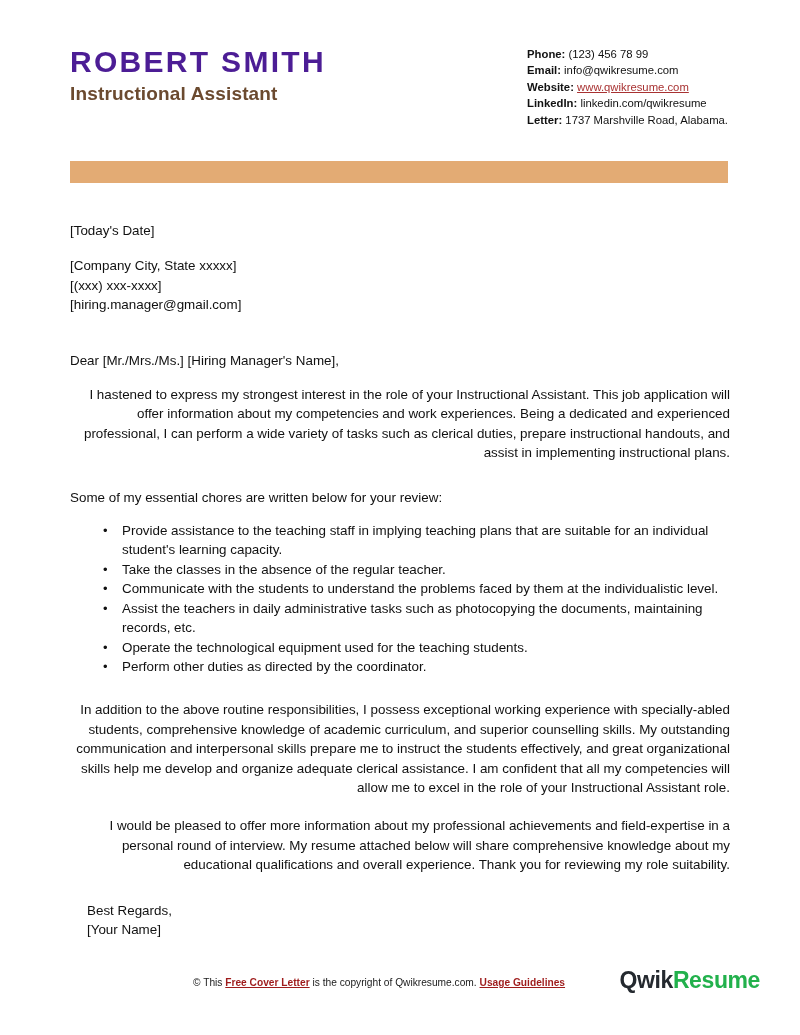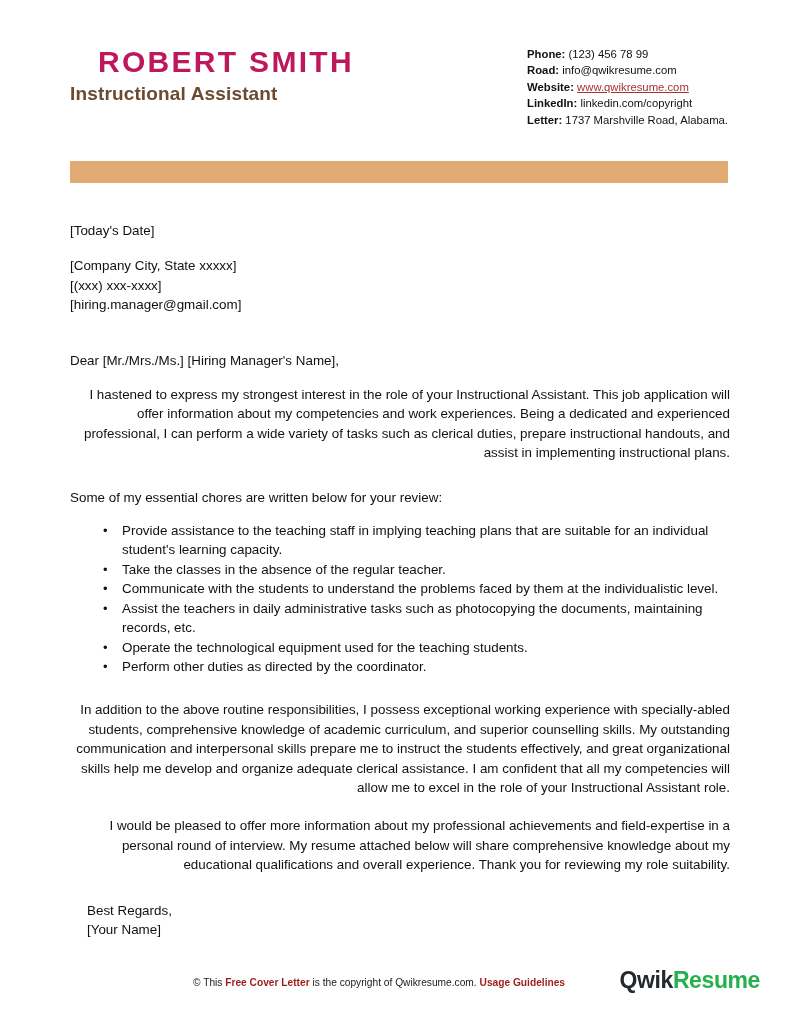--- a/index.html
+++ b/index.html
@@ -30,24 +30,23 @@
     align-items: flex-start;
     padding: 42px 72px 0 70px;
   }
   .identity {
     padding-top: 4px;
   }
   .full-name {
     font-size: 30px;
     font-weight: bold;
     letter-spacing: 2.3px;
-    color: #be185d;
+    color: #4c1d95;
     line-height: 1.05;
     white-space: nowrap;
-    margin-left: 28px;
   }
   .job-title {
     font-size: 19px;
     font-weight: bold;
     color: #6b4a2f;
     letter-spacing: 0.15px;
     margin-top: 5px;
     white-space: nowrap;
   }
   .contact-block {
@@ -151,20 +150,21 @@
     left: 193px;
     top: 11px;
     font-size: 10.2px;
     line-height: 14px;
     color: #1a1a1a;
     white-space: nowrap;
   }
   .footer-link {
     color: #9e1b1b;
     font-weight: bold;
+    text-decoration: underline;
   }
   .footer-logo {
     position: absolute;
     right: 40px;
     top: 2px;
     font-size: 23px;
     font-weight: bold;
     letter-spacing: -0.4px;
     white-space: nowrap;
   }
@@ -185,30 +185,30 @@
       <div class="full-name">ROBERT SMITH</div>
       <div class="job-title">Instructional Assistant</div>
     </div>
 
     <div class="contact-block">
       <div class="contact-row">
         <span class="contact-label">Phone:</span>
         <span class="contact-value">(123) 456 78 99</span>
       </div>
       <div class="contact-row">
-        <span class="contact-label">Road:</span>
+        <span class="contact-label">Email:</span>
         <span class="contact-value">info@qwikresume.com</span>
       </div>
       <div class="contact-row">
         <span class="contact-label">Website:</span>
         <span class="contact-value link">www.qwikresume.com</span>
       </div>
       <div class="contact-row">
         <span class="contact-label">LinkedIn:</span>
-        <span class="contact-value">linkedin.com/copyright</span>
+        <span class="contact-value">linkedin.com/qwikresume</span>
       </div>
       <div class="contact-row">
         <span class="contact-label">Letter:</span>
         <span class="contact-value">1737 Marshville Road, Alabama.</span>
       </div>
     </div>
   </div>
 
   <div class="accent-bar"></div>
 

